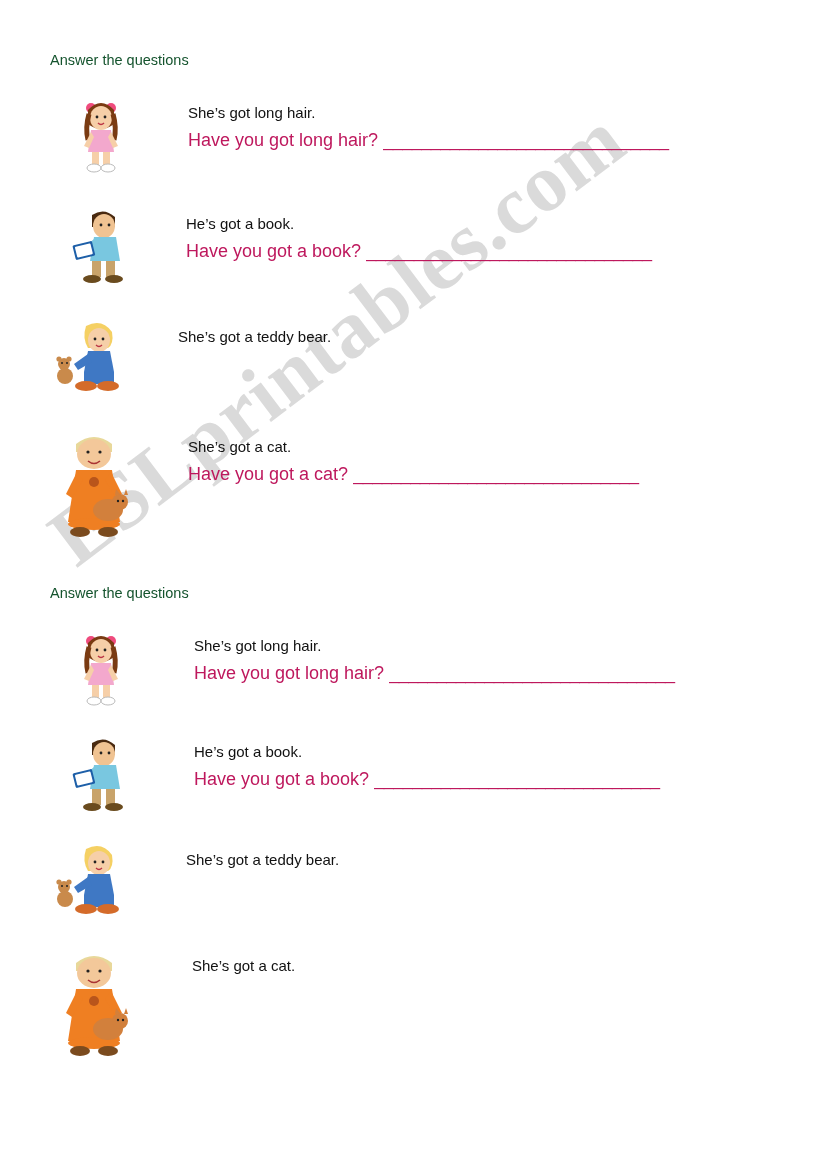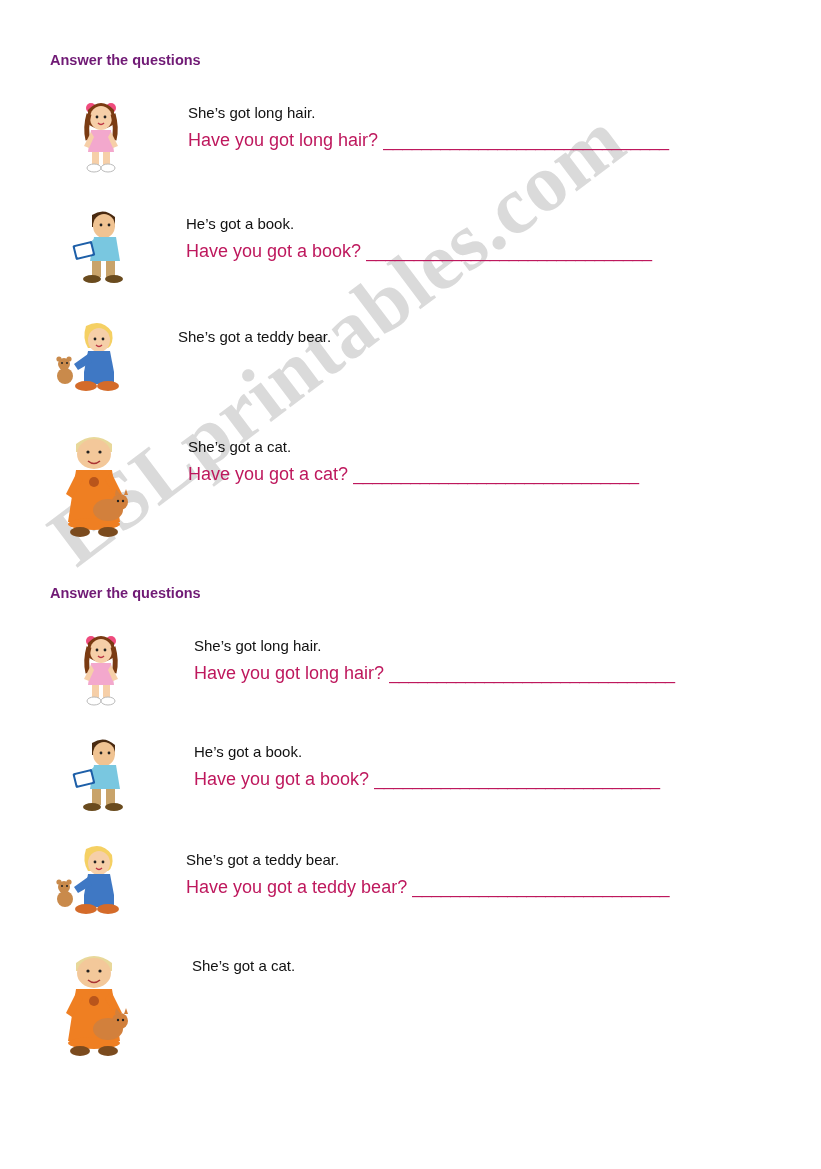--- a/index.html
+++ b/index.html
@@ -43,22 +43,22 @@
     white-space: nowrap;
   }
   .section {
     position: absolute;
     left: 0;
     width: 821px;
     z-index: 10;
   }
   .section-title {
     font-size: 14.5px;
-    font-weight: 700;
-    color: #701a75;
+    font-weight: 400;
+    color: #14532d;
     margin-bottom: 4px;
   }
   .row {
     position: relative;
     display: flex;
     align-items: flex-start;
   }
   .art {
     position: relative;
     width: 88px;
@@ -287,24 +287,20 @@
           <circle cx="14" cy="50" r="6" fill="#c98a4b"></circle>
           <circle cx="9" cy="45" r="2.6" fill="#c98a4b"></circle>
           <circle cx="19" cy="45" r="2.6" fill="#c98a4b"></circle>
           <ellipse cx="15" cy="62" rx="8" ry="8" fill="#c98a4b"></ellipse>
           <circle cx="12" cy="49" r="1" fill="#222"></circle>
           <circle cx="17" cy="49" r="1" fill="#222"></circle>
         </svg>
       </div>
       <div class="texts" style="padding-left:48px;">
         <div class="line1">She’s got a teddy bear.</div>
-        <div class="line2">
-          <span>Have you got a teddy bear?</span>
-          <span class="blank">___________________________</span>
-        </div>
       </div>
     </div>
 
     <div class="row" style="margin-top:18px; margin-left:0px;">
       <div class="art" style="height:120px;">
         <svg viewBox="0 0 88 120" width="88" height="120">
           <path d="M26 20 Q44 6 62 20 L62 28 L26 28 Z" fill="#e8d89a"></path>
           <ellipse cx="44" cy="30" rx="17" ry="15" fill="#f3c89a"></ellipse>
           <circle cx="38" cy="28" r="1.6" fill="#222"></circle>
           <circle cx="50" cy="28" r="1.6" fill="#222"></circle>

